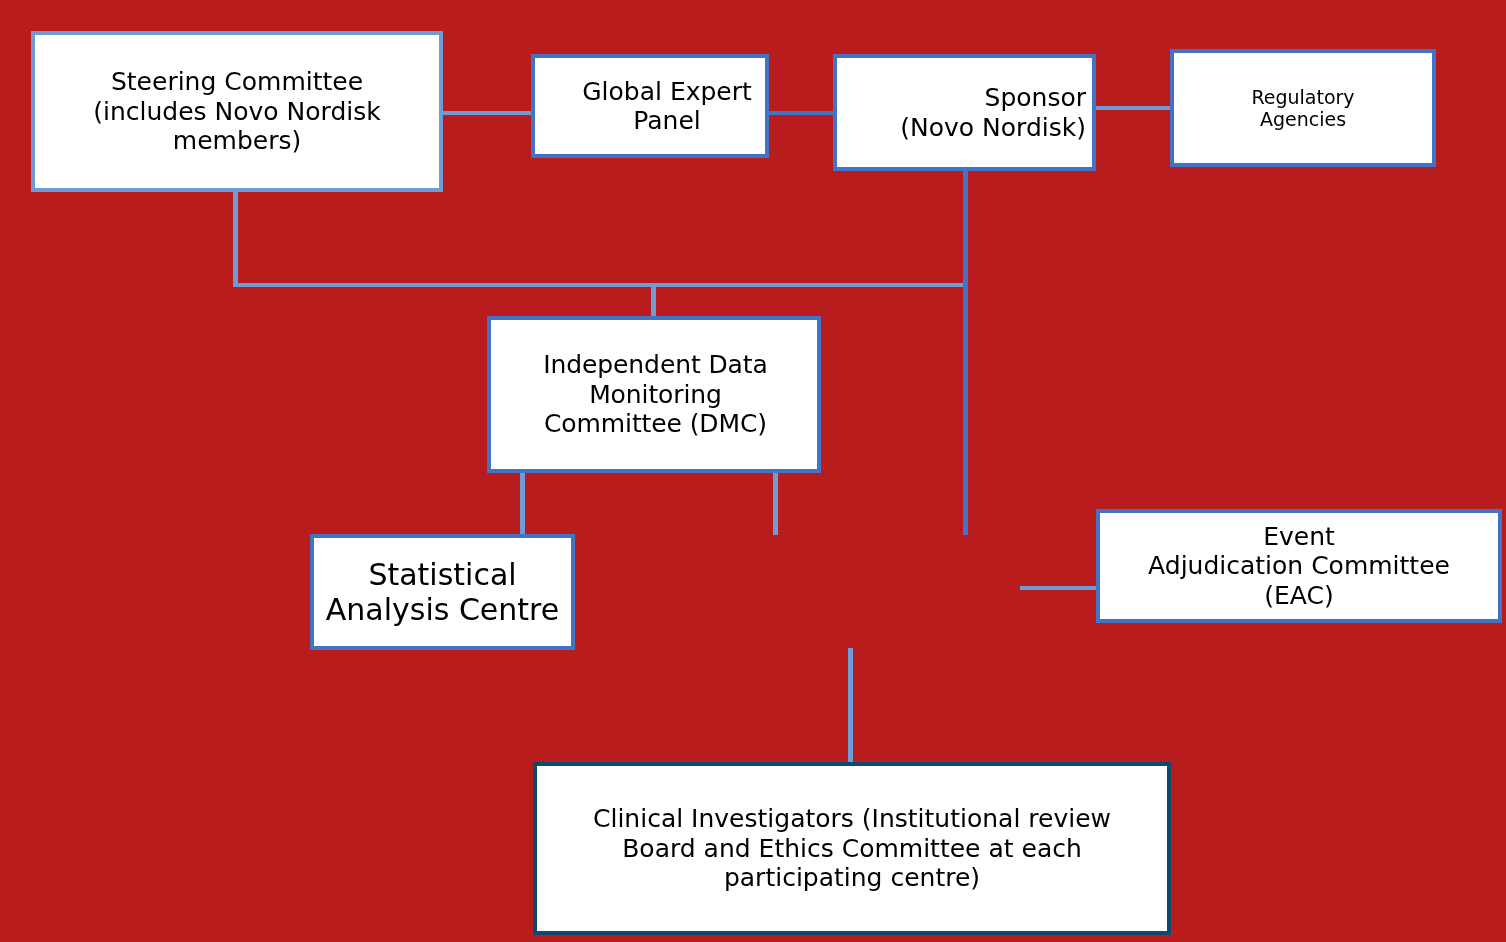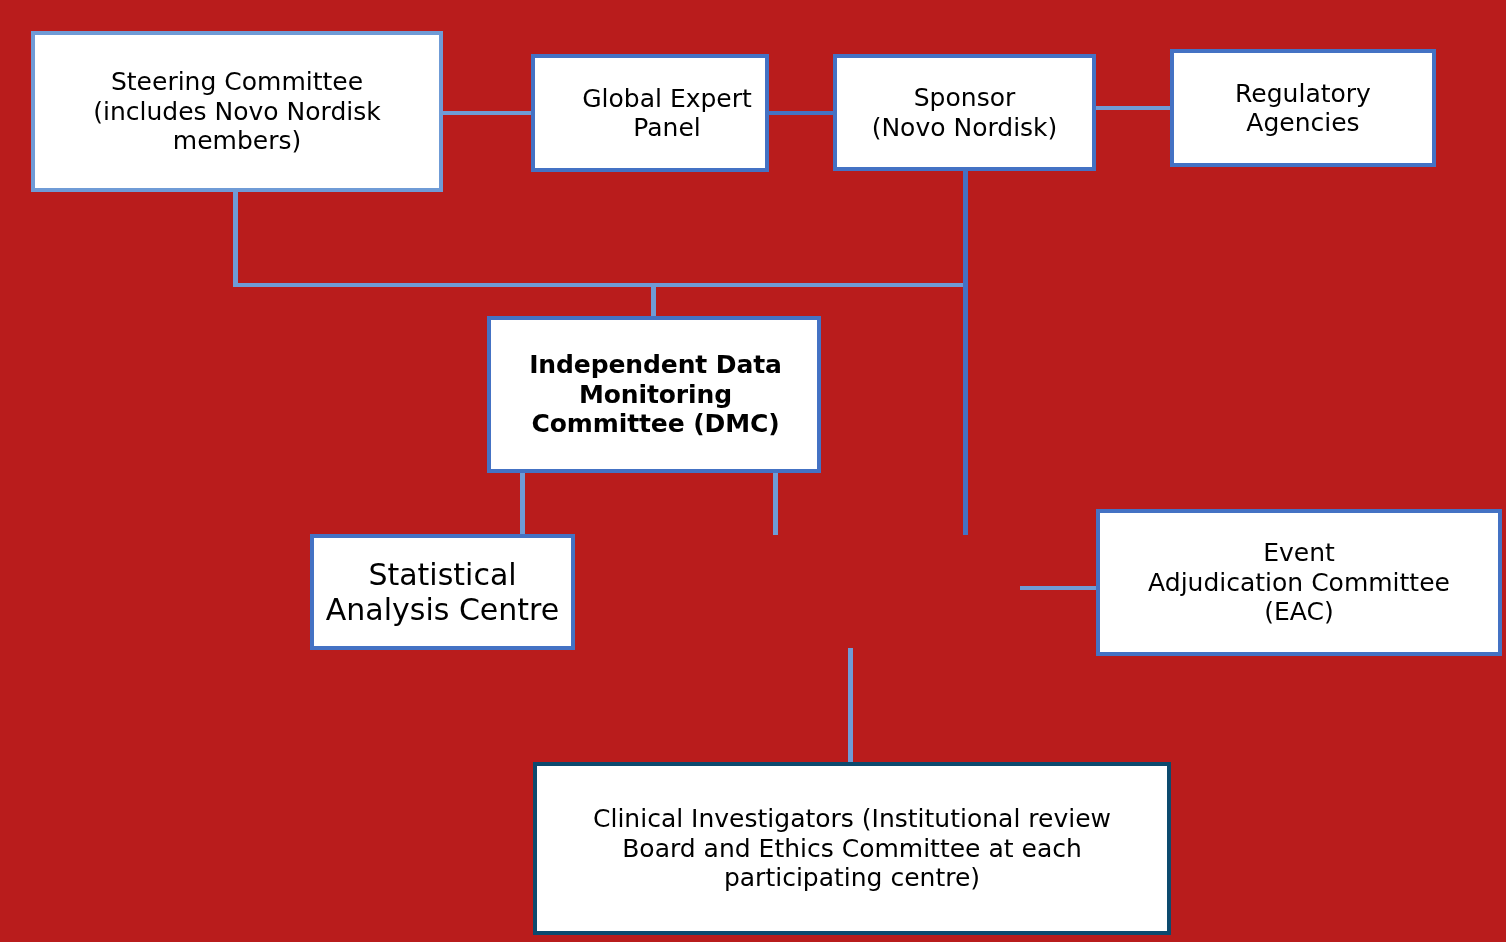--- a/index.html
+++ b/index.html
@@ -30,21 +30,21 @@
     line-height: 1.18;
     z-index: 3;
   }
   .node .node-label {
     display: block;
     width: 100%;
     padding: 0 6px;
     white-space: pre-line;
   }
   .node.bold .node-label {
-    font-weight: bold;
+    font-weight: normal;
     letter-spacing: -0.1px;
     padding-left: 9px;
   }
   
   .edge {
     position: absolute;
     z-index: 1;
   }
   .edge.h { height: 4px; }
   .edge.v { width: 4px; }
@@ -77,48 +77,48 @@
   <div class="edge h light" style="left:1020px; top:586px; width:78px;"></div>
 
   <div class="edge v light" style="left:848px; top:648px; width:5px; height:116px;"></div>
 
   <div class="node" style="left:31px; top:31px; width:412px; height:161px; border:4px solid #6F9BD6; font-size:25px;">
     <span class="node-label">Steering Committee
 (includes Novo Nordisk
 members)</span>
   </div>
 
-  <div class="node" style="left:531px; top:54px; width:238px; height:118px; border:4px solid #4472C4; font-size:25px;padding-left:34px;">
+  <div class="node" style="left:531px; top:54px; width:238px; height:104px; border:4px solid #4472C4; font-size:25px;padding-left:34px;">
     <span class="node-label">Global Expert
 Panel</span>
   </div>
 
-  <div class="node" style="left:833px; top:54px; width:263px; height:117px; border:4px solid #4472C4; font-size:25px;">
+  <div class="node" style="left:833px; top:54px; width:263px; height:117px; border:4px solid #4472C4; font-size:25px;text-align:right;">
     <span class="node-label">Sponsor
 (Novo Nordisk)</span>
   </div>
 
-  <div class="node" style="left:1170px; top:49px; width:266px; height:118px; border:4px solid #4472C4; font-size:25px;">
+  <div class="node" style="left:1170px; top:49px; width:266px; height:118px; border:4px solid #4472C4; font-size:19px;">
     <span class="node-label">Regulatory
 Agencies</span>
   </div>
 
   <div class="node bold" style="left:487px; top:316px; width:334px; height:157px; border:4px solid #4472C4; font-size:25px;">
     <span class="node-label">Independent Data
 Monitoring
 Committee (DMC)</span>
   </div>
 
   <div class="node" style="left:310px; top:534px; width:265px; height:116px; border:4px solid #4472C4; font-size:30px;">
     <span class="node-label">Statistical
 Analysis Centre</span>
   </div>
 
 
-  <div class="node" style="left:1096px; top:509px; width:406px; height:147px; border:4px solid #4472C4; font-size:25px;">
+  <div class="node" style="left:1096px; top:509px; width:406px; height:114px; border:4px solid #4472C4; font-size:25px;">
     <span class="node-label">Event
 Adjudication Committee
 (EAC)</span>
   </div>
 
   <div class="node" style="left:533px; top:762px; width:638px; height:173px; border:4px solid #0c4a6e; font-size:25px;">
     <span class="node-label">Clinical Investigators (Institutional review
 Board and Ethics Committee at each
 participating centre)</span>
   </div>

